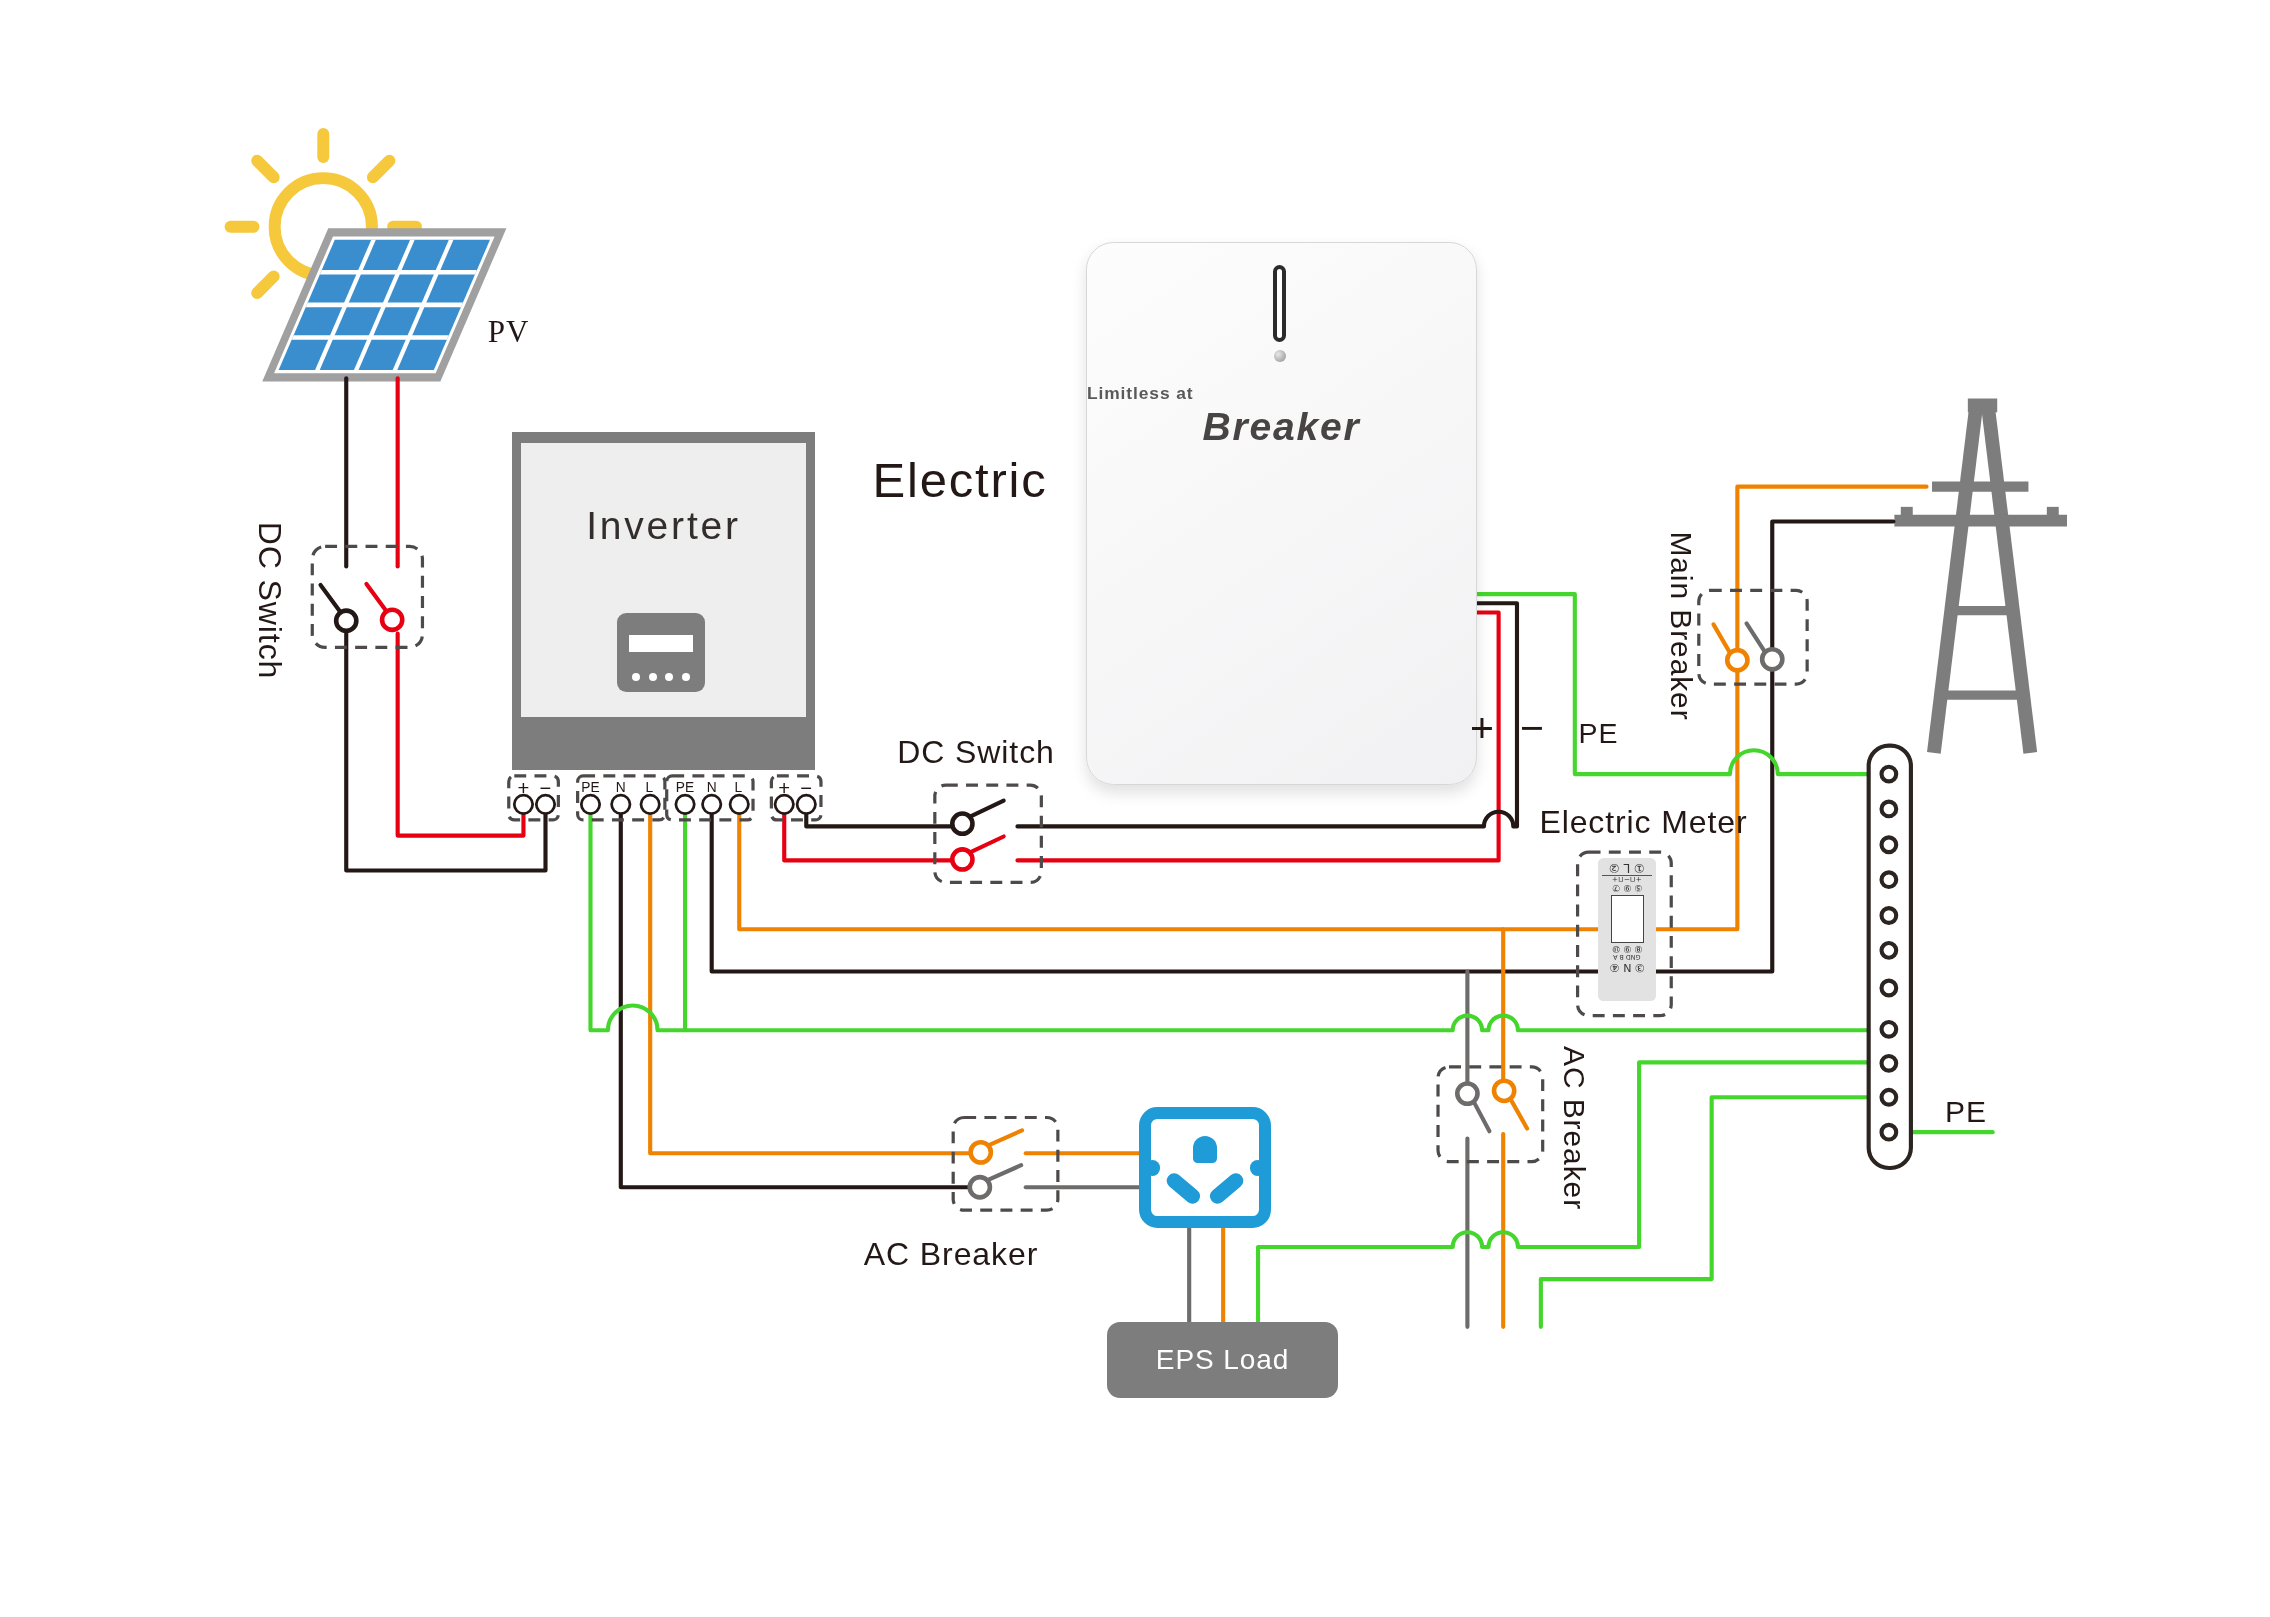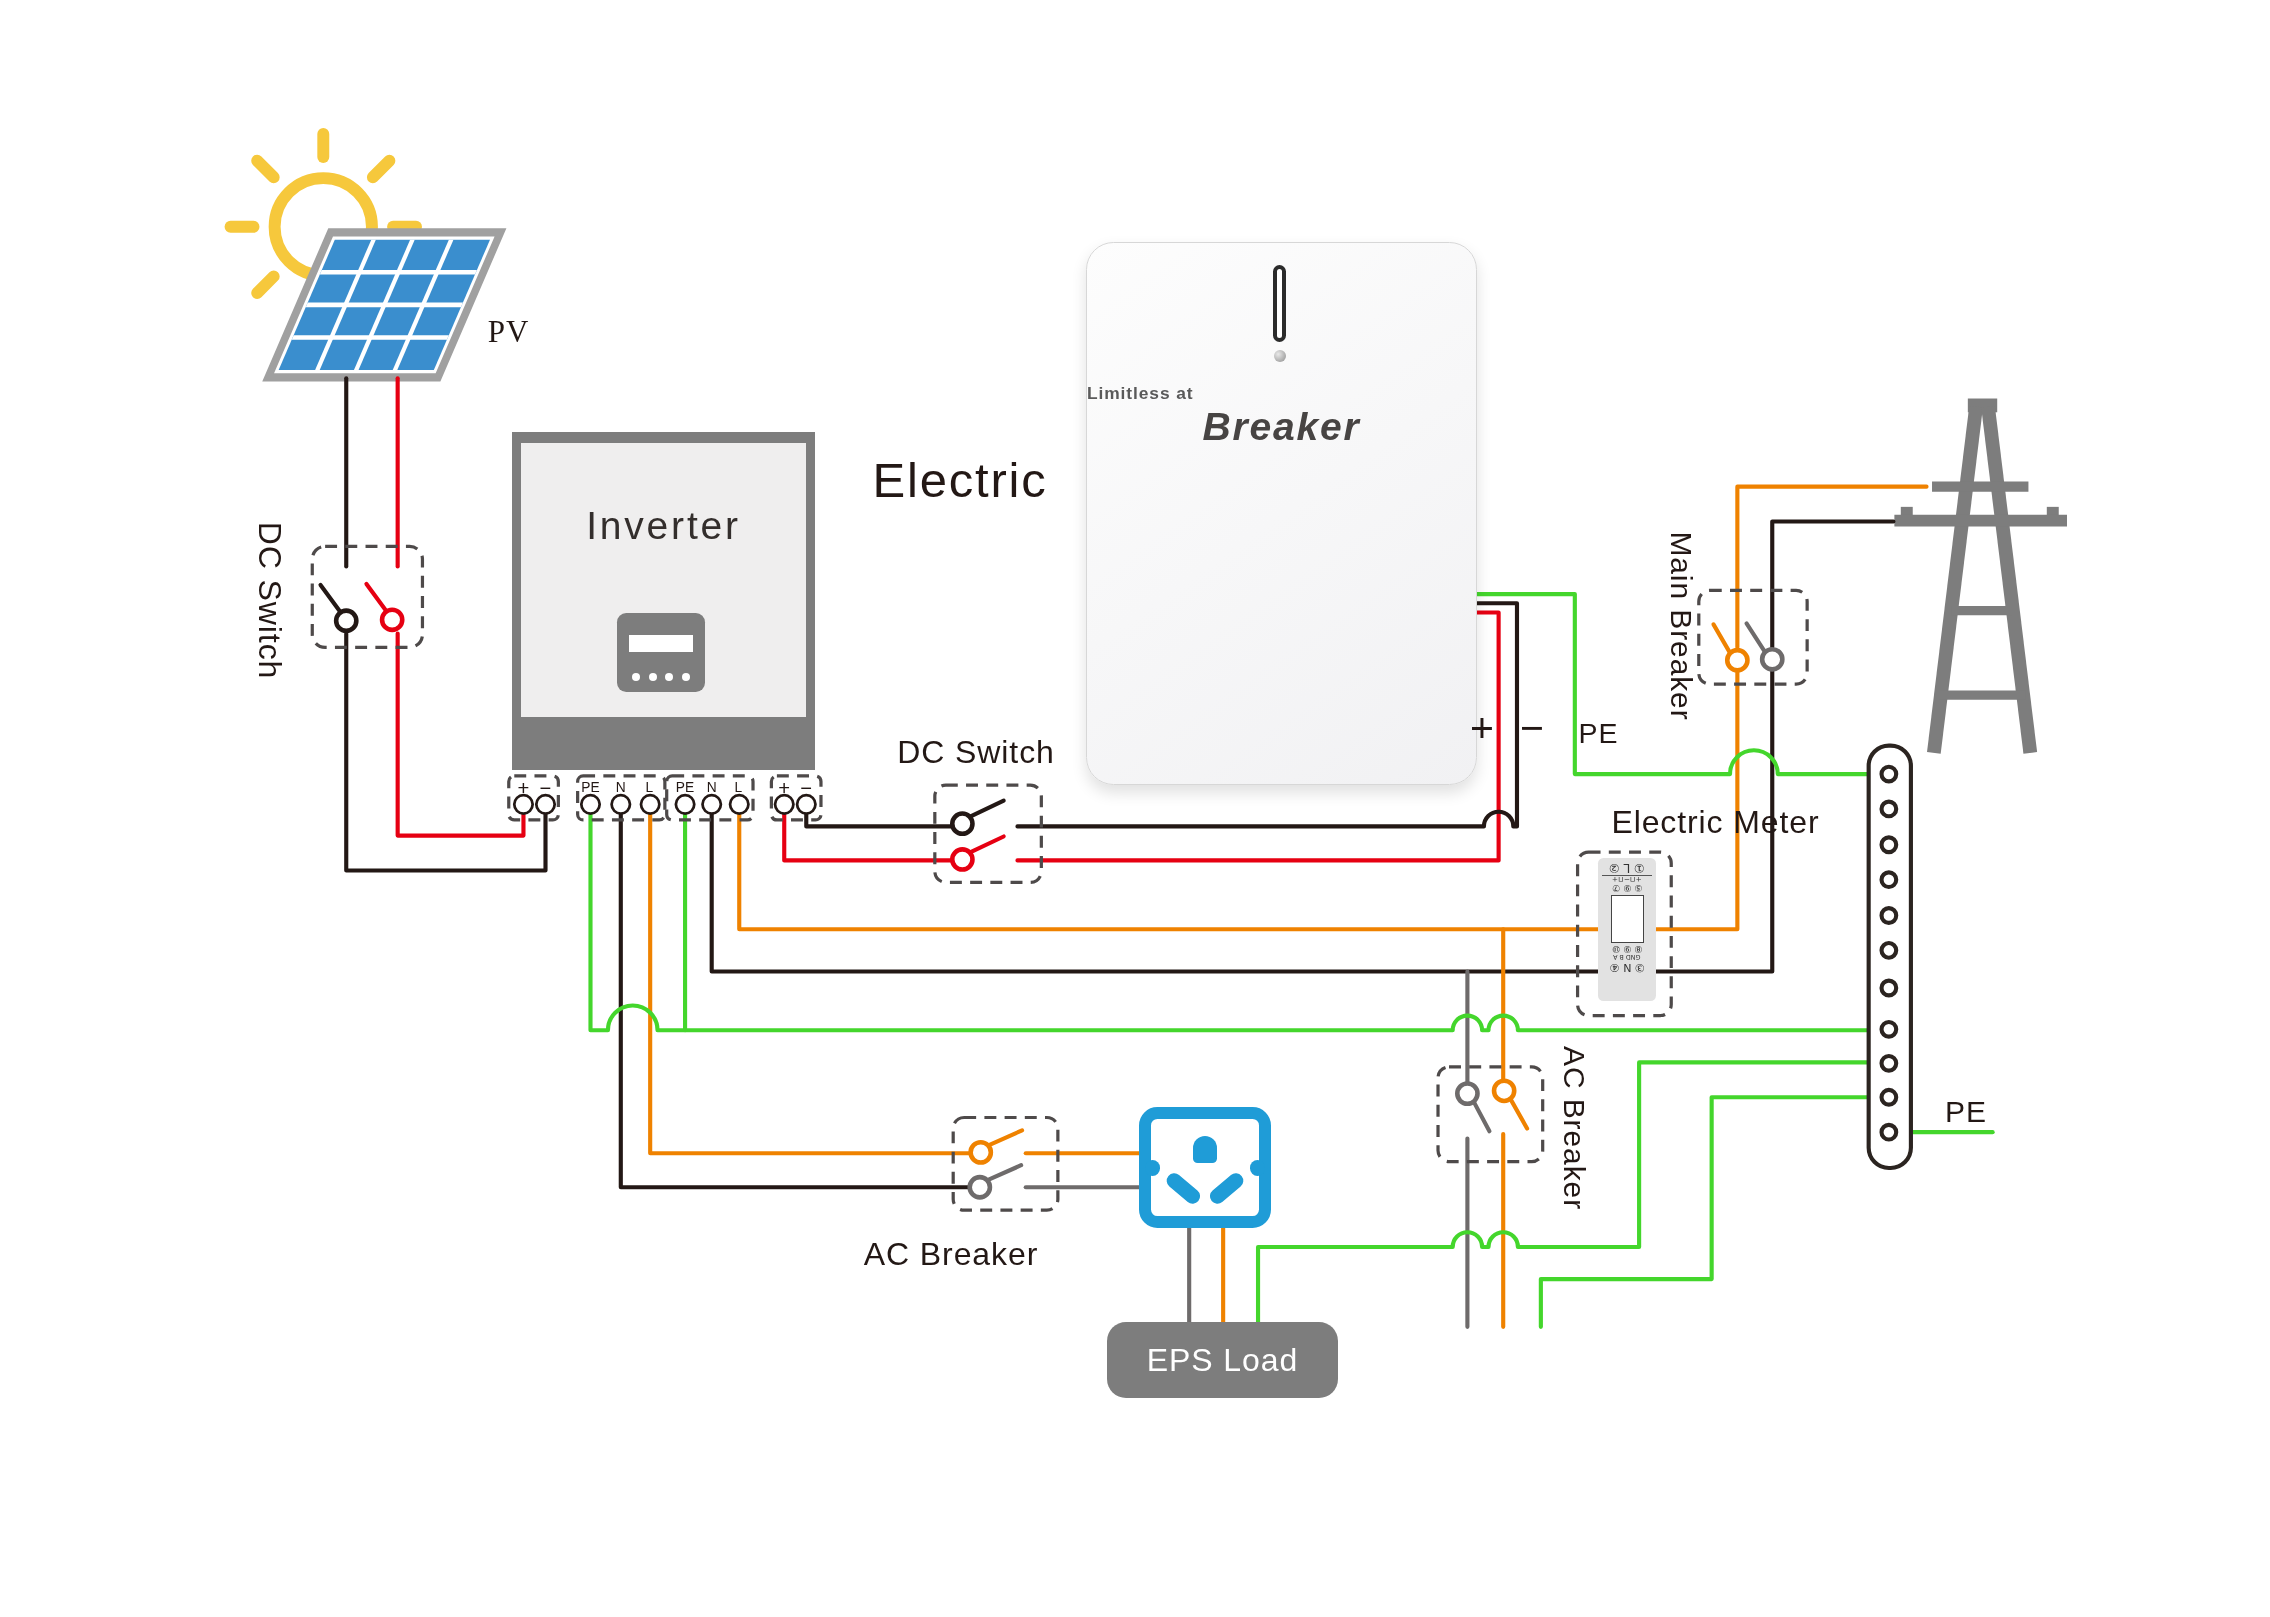--- a/index.html
+++ b/index.html
@@ -16,22 +16,22 @@
   .red{stroke:var(--wire_red,#e60012);} .blk{stroke:var(--wire_black,#231815);}
   .org{stroke:var(--wire_orange,#ef8200);} .grn{stroke:var(--wire_green,#44d62c);}
   .gry{stroke:var(--wire_gray,#6e6b6b);}
   .sw{fill:#fff;stroke-width:5;}
   .dashbox{fill:none;stroke:var(--dash_gray,#4e4a4a);stroke-width:3.5;stroke-dasharray:13 9;}
   .term{fill:#fff;stroke:var(--wire_black,#231815);stroke-width:3;}
   .tlabel{font-family:"Liberation Sans",sans-serif;font-size:15px;fill:var(--text_dark);text-anchor:middle;}
   .tlabel.big{font-size:22px;}
   .label{position:absolute;color:var(--text_dark);font-size:32px;letter-spacing:0.9px;text-align:center;white-space:nowrap;}
   .label.rot{transform:rotate(90deg);}
-  .loadbox{position:absolute;background:var(--box_gray,#7d7d7d);border-radius:19px;color:#fff;
-           display:flex;align-items:center;justify-content:center;font-size:32px;letter-spacing:0.9px;text-align:right;}
+  .loadbox{position:absolute;background:var(--box_gray,#7d7d7d);border-radius:13px;color:#fff;
+           display:flex;align-items:center;justify-content:center;font-size:28px;letter-spacing:0.9px;text-align:right;}
   
   #inverter{position:absolute;left:512px;top:432px;width:303px;height:338px;background:var(--device_gray);}
   #inverter .panel{position:absolute;left:9.2px;top:11px;right:9.2px;bottom:53px;background:#efeeee;}
   #inverter .name{position:absolute;left:0;top:72px;width:100%;text-align:center;font-size:39px;
                   letter-spacing:2.8px;color:#332e2c;}
   #inverter .disp{position:absolute;left:105px;top:181px;width:88px;height:79px;background:var(--device_gray);border-radius:9.2px;}
   #inverter .scr{position:absolute;left:12px;top:22px;width:64px;height:17.4px;background:#fff;}
   #inverter .dots{position:absolute;left:0;bottom:11px;width:100%;display:flex;justify-content:center;gap:8.3px;}
   #inverter .dots span{width:8.3px;height:8.3px;border-radius:50%;background:#fff;}
   
@@ -260,21 +260,21 @@
   </div>
 
   <div class="loadbox" style="left:1107px;top:1322px;width:231px;height:76px;">
     <span>EPS Load</span>
   </div>
 
   <div class="label" style="left:472px;top:314px;width:73px;font-size:31px;font-family:Liberation Serif, serif;">PV</div>
   <div class="label rot" style="left:177px;top:582px;width:184px;font-size:32px;">DC Switch</div>
   <div class="label" style="left:859px;top:452px;width:202px;font-size:49px;letter-spacing:1.8px;">Electric</div>
   <div class="label" style="left:884px;top:734px;width:184px;">DC Switch</div>
-  <div class="label" style="left:1578px;top:804px;width:275px;">Electric Meter</div>
+  <div class="label" style="left:1506px;top:804px;width:275px;">Electric Meter</div>
   <div class="label rot" style="left:1580px;top:609px;width:202px;font-size:30px;">Main Breaker</div>
   <div class="label" style="left:836px;top:1236px;width:230px;">AC Breaker</div>
   <div class="label rot" style="left:1473px;top:1111px;width:202px;font-size:30px;">AC Breaker</div>
   <div class="label" style="left:1920px;top:1095px;width:92px;font-size:30px;">PE</div>
   <div class="label" style="left:1464px;top:705px;width:37px;font-size:41px;">+</div>
   <div class="label" style="left:1514px;top:705px;width:37px;font-size:41px;">−</div>
   <div class="label" style="left:1573px;top:717px;width:51px;font-size:28.5px;">PE</div>
 </div>
 
 

